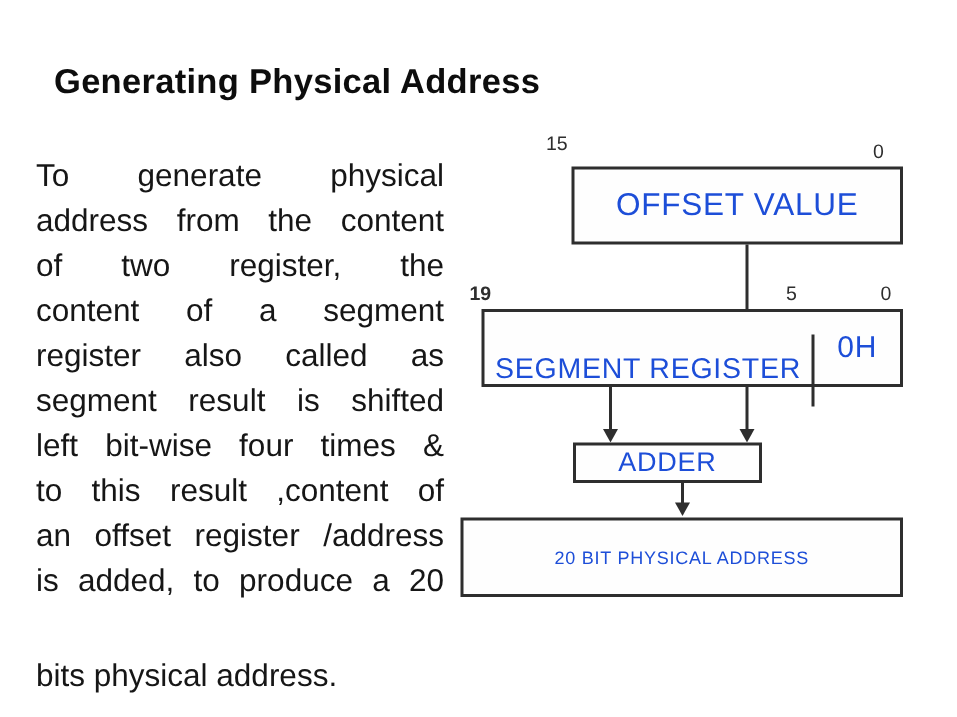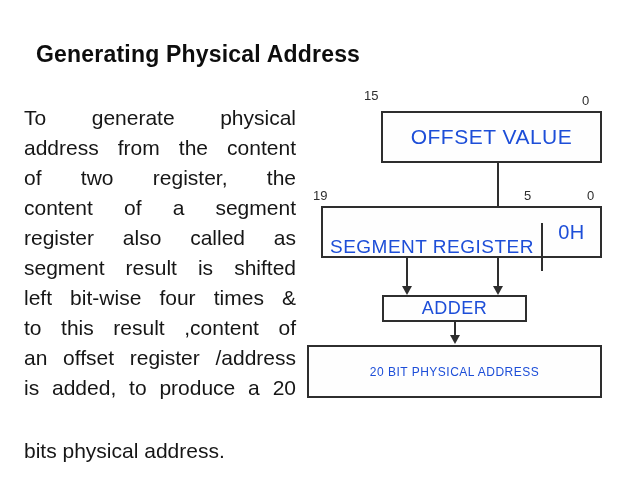--- a/index.html
+++ b/index.html
@@ -71,30 +71,30 @@
     width: 218px; height: 100%;
     display: flex; align-items: center; justify-content: center;
     border-right: 2px solid #2e2e2e;
     font-size: 19px; letter-spacing: 0.5px; margin-top: 29px;
   }
   .seg .segoh {
     flex: 1; height: 100%;
     display: flex; align-items: center; justify-content: center;
     font-size: 20px; letter-spacing: 0.5px;
   }
-  .dbox.adder   { left: 82px;  top: 210px; width: 145px; height: 27px; font-size: 18px; text-align: center; }
+  .dbox.adder   { left: 82px;  top: 210px; width: 126px; height: 27px; font-size: 18px; text-align: center; }
   .dbox.result  { left: 7px;   top: 260px; width: 295px; height: 53px; font-size: 12px; }
   .bit {
     position: absolute;
     font-size: 13px;
     color: #2e2e2e;
   }
   .bit.b15 { left: 64px;  top: 3px;   }
   .bit.b0t { left: 282px; top: 8px;   }
-  .bit.b19 { left: 13px;  top: 103px; }
+  .bit.b19 { left: 13px;  top: 103px; font-weight: bold; }
   .bit.b5  { left: 224px; top: 103px; }
   .bit.b0m { left: 287px; top: 103px; }
   .vline {
     position: absolute;
     width: 2px;
     background: #2e2e2e;
   }
   .vline.l1 { left: 197px; top: 78px;  height: 43px; }
   .vline.l2 { left: 106px; top: 173px; height: 29px; }
   .vline.l3 { left: 197px; top: 173px; height: 29px; }

